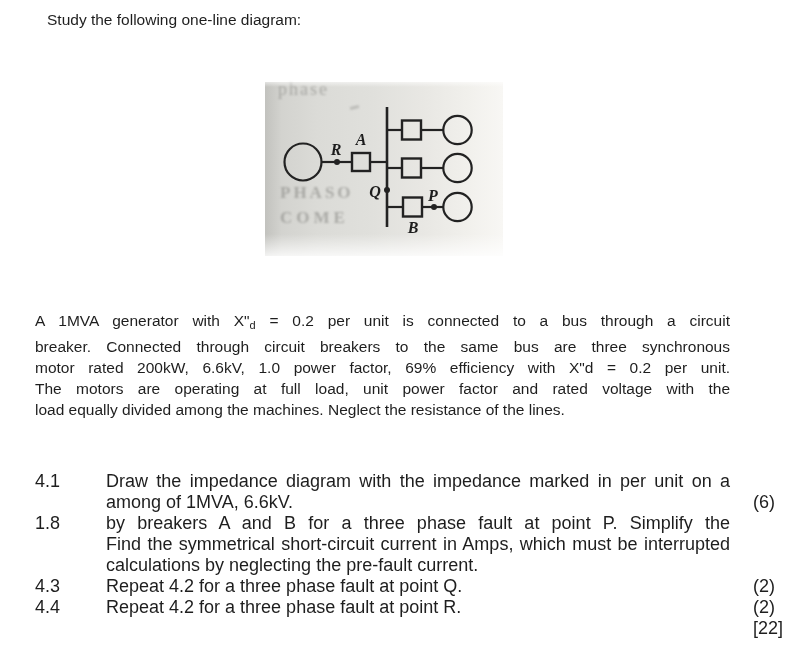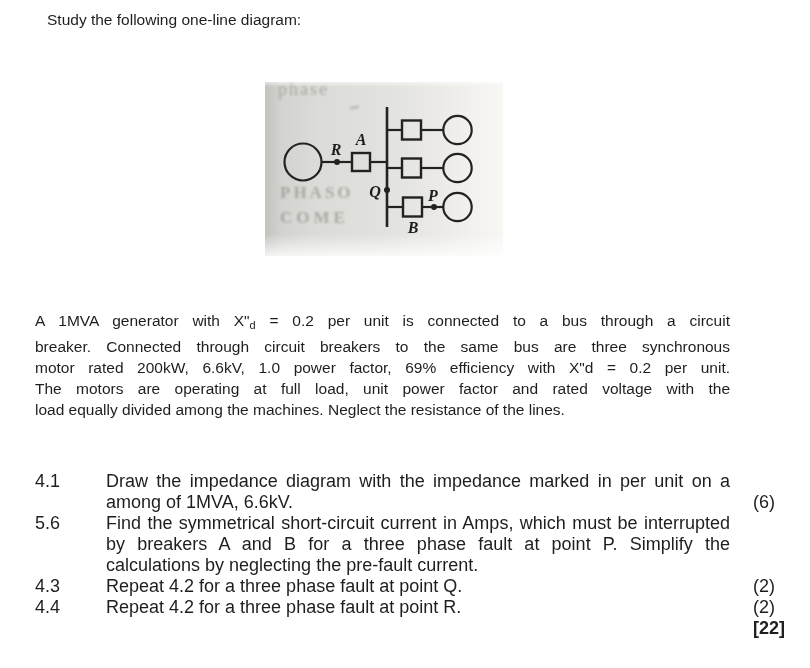--- a/index.html
+++ b/index.html
@@ -50,21 +50,21 @@
     position: absolute; left: 35px; top: 471px; width: 760px;
     font-size: 18px; line-height: 21px;
   }
   .q-row { display: flex; align-items: stretch; }
   .q-num  { flex: 0 0 71px; }
   .q-text { flex: 0 0 624px; }
   .q-marks {
     flex: 0 0 55px; padding-left: 23px;
     display: flex; align-items: flex-end; justify-content: flex-start;
   }
-  .q-total { font-weight: bold; }
+  .q-total { font-weight: normal; }
 </style>
 </head>
 <body>
 
 <div class="title">Study the following one-line diagram:</div>
 
 <div class="scan">
   <div class="wm wm-phase">phase</div>
   <div class="wm wm-phaso">PHASO</div>
   <div class="wm wm-come">COME</div>
@@ -127,24 +127,24 @@
     <div class="q-text">
       <div class="jline">Draw the impedance diagram with the impedance marked in per unit on a</div>
       <div>among of 1MVA, 6.6kV.</div>
     </div>
     <div class="q-marks">
         <span>(6)</span>
       </div>
   </div>
 
   <div class="q-row">
-    <div class="q-num">5.6</div>
+    <div class="q-num">1.8</div>
     <div class="q-text">
+      <div class="jline">by breakers A and B for a three phase fault at point P. Simplify the</div>
       <div class="jline">Find the symmetrical short-circuit current in Amps, which must be interrupted</div>
-      <div class="jline">by breakers A and B for a three phase fault at point P. Simplify the</div>
       <div>calculations by neglecting the pre-fault current.</div>
     </div>
   </div>
 
   <div class="q-row">
     <div class="q-num">4.3</div>
     <div class="q-text">
       <div>Repeat 4.2 for a three phase fault at point Q.</div>
     </div>
     <div class="q-marks">

